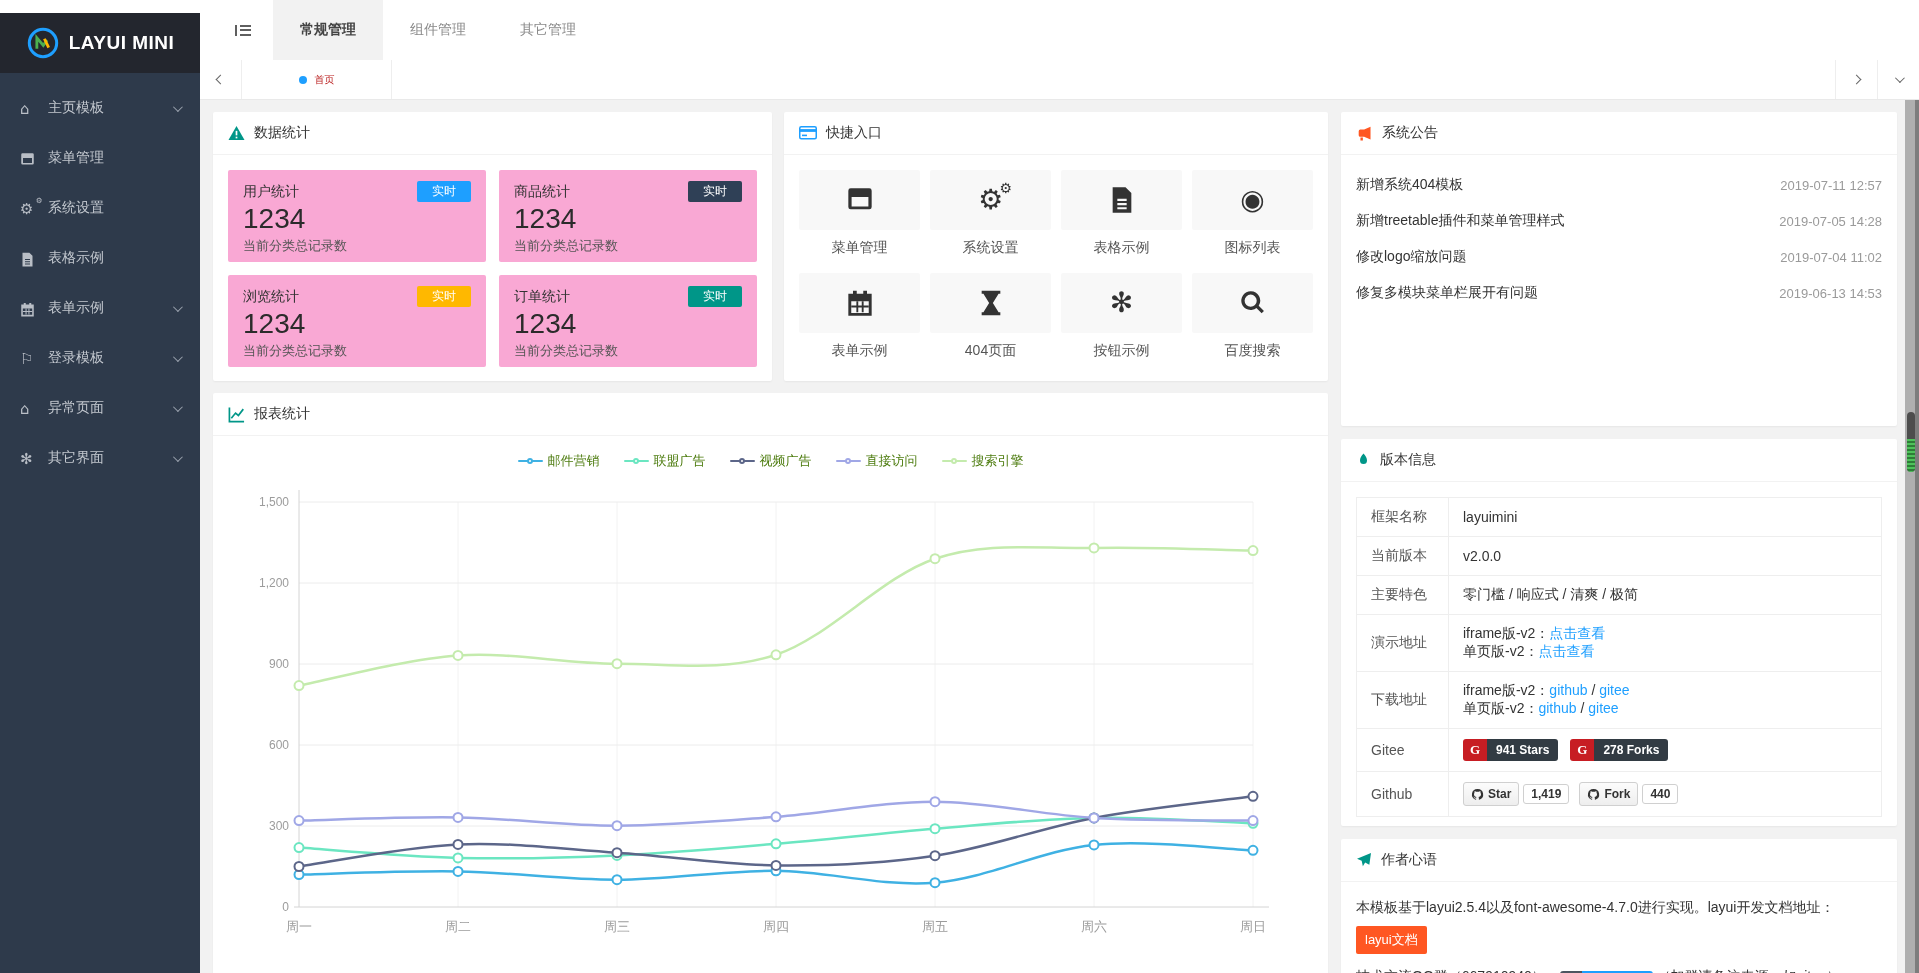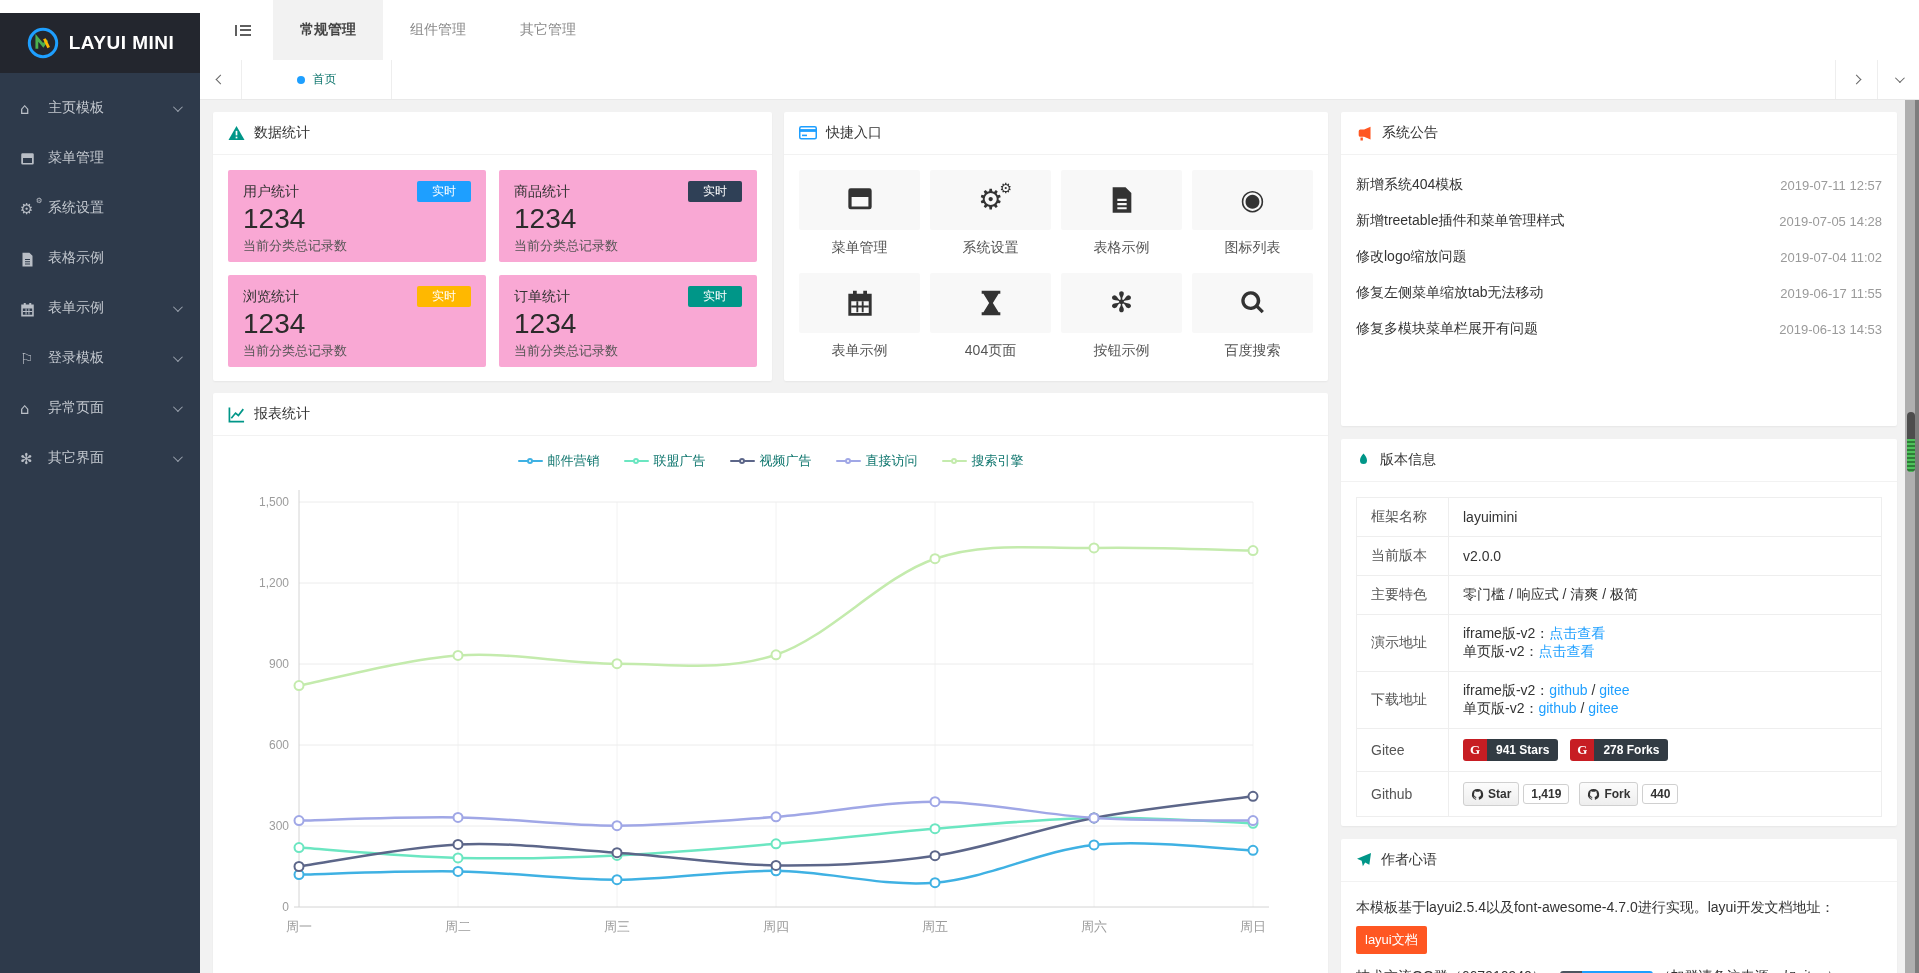--- a/index.html
+++ b/index.html
@@ -38,21 +38,21 @@
   .caret { font-size:11px; color:#9a9a9a; }
   .dots { font-size:16px; color:#757575; font-weight:bold; }
 
   
   .tabstrip { height:40px; background:#fff; display:flex; align-items:stretch; border-bottom:1px solid #e9e9e9; }
   .ts-nav { width:42px; display:flex; align-items:center; justify-content:center; border-right:1px solid #eee; cursor:pointer; color:#666; }
   .ts-nav.rt { border-right:none; border-left:1px solid #eee; }
   .chev.left { transform:rotate(135deg); border-color:#666; }
   .chev.right { transform:rotate(-45deg); border-color:#666; }
   .chev.down2 { transform:rotate(45deg) translateY(-2px); border-color:#666; }
-  .ts-tab { width:150px; display:flex; align-items:center; justify-content:center; gap:8px; font-size:12px; color:#0f766e; border-right:1px solid #eee; cursor:pointer; background:#fff; }
+  .ts-tab { width:150px; display:flex; align-items:center; justify-content:center; gap:8px; font-size:10px; color:#b91c1c; border-right:1px solid #eee; cursor:pointer; background:#fff; }
   .ts-dot { width:8px; height:8px; border-radius:50%; background:#1E9FFF; }
   .ts-spacer { flex:1; }
 
   
   .content { position:absolute; left:0; top:100px; right:14px; bottom:0; background:#F2F2F2; overflow:hidden; padding:12px 13px; }
   .cols { display:flex; gap:13px; }
   .col-left { width:1115px; flex:none; }
   .col-right { width:556px; flex:none; }
   .card { background:#fff; border-radius:2px; box-shadow:0 1px 2px rgba(0,0,0,.05); }
   .card-h { height:43px; display:flex; align-items:center; padding:0 15px; border-bottom:1px solid #f2f2f2; gap:9px; }
@@ -72,21 +72,21 @@
   .quick-grid { display:grid; grid-template-columns:repeat(4,1fr); gap:16px 10px; padding:15px; }
   .q-item { text-align:center; cursor:pointer; }
   .q-box { background:#f8f8f8; height:60px; display:flex; align-items:center; justify-content:center; color:#333; font-size:28px; border-radius:2px; }
   .q-box svg { width:28px; height:28px; fill:currentColor; }
   .q-label { margin-top:9px; font-size:14px; color:#555; }
   .gears-wrap { position:relative; display:inline-block; }
   .gears-wrap .mini { position:absolute; top:-5px; right:-9px; font-size:.5em; }
 
   .report-card { margin-top:12px; width:1115px; height:660px; }
   .legend { display:flex; justify-content:center; gap:24px; padding-top:14px; height:36px; }
-  .lg-item { display:flex; align-items:center; gap:5px; font-size:13px; color:#0f766e; cursor:pointer; }
+  .lg-item { display:flex; align-items:center; gap:5px; font-size:13px; color:#4d7c0f; cursor:pointer; }
   .lg-mark { width:25px; height:9px; position:relative; }
   .lg-line { position:absolute; top:3.5px; left:0; right:0; height:2px; border-radius:1px; }
   .lg-ring { position:absolute; left:50%; top:50%; transform:translate(-50%,-50%); width:6px; height:6px; border:2px solid; border-radius:50%; background:#fff; }
 
   .notice-card { height:314px; }
   .notice-list { padding:12px 15px 0; }
   .notice-row { display:flex; justify-content:space-between; align-items:center; padding:9px 0; cursor:pointer; }
   .n-text { font-size:14px; color:#333; }
   .n-date { font-size:13px; color:#9a9a9a; }
 
@@ -508,24 +508,20 @@
               </div>
               <div class="notice-row">
                 <span class="n-text">新增treetable插件和菜单管理样式</span>
                 <span class="n-date">2019-07-05 14:28</span>
               </div>
               <div class="notice-row">
                 <span class="n-text">修改logo缩放问题</span>
                 <span class="n-date">2019-07-04 11:02</span>
               </div>
               <div class="notice-row">
-                <span class="n-text">修复左侧菜单缩放tab无法移动</span>
-                <span class="n-date">2019-06-17 11:55</span>
-              </div>
-              <div class="notice-row">
                 <span class="n-text">修复多模块菜单栏展开有问题</span>
                 <span class="n-date">2019-06-13 14:53</span>
               </div>
             </div>
         </div>
 
         <div class="card version-card">
           <div class="card-h">
             <svg class="svgic" width="15" height="16" viewBox="0 0 24 24" style="color:#009688;fill:currentColor">
                 <use href="#sym-pen"></use>

